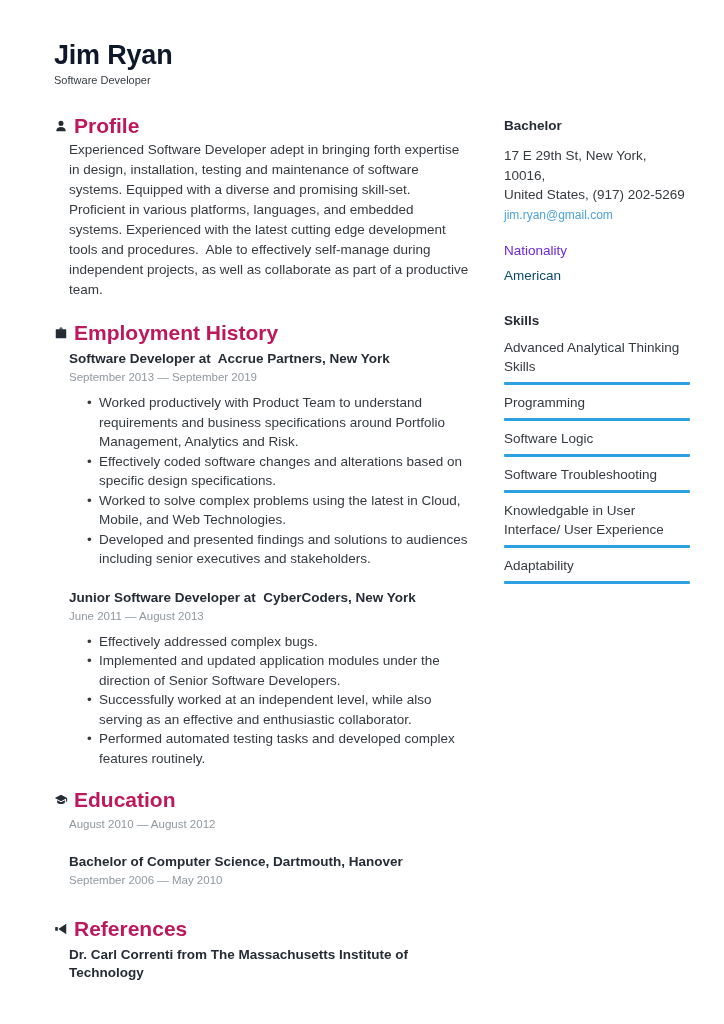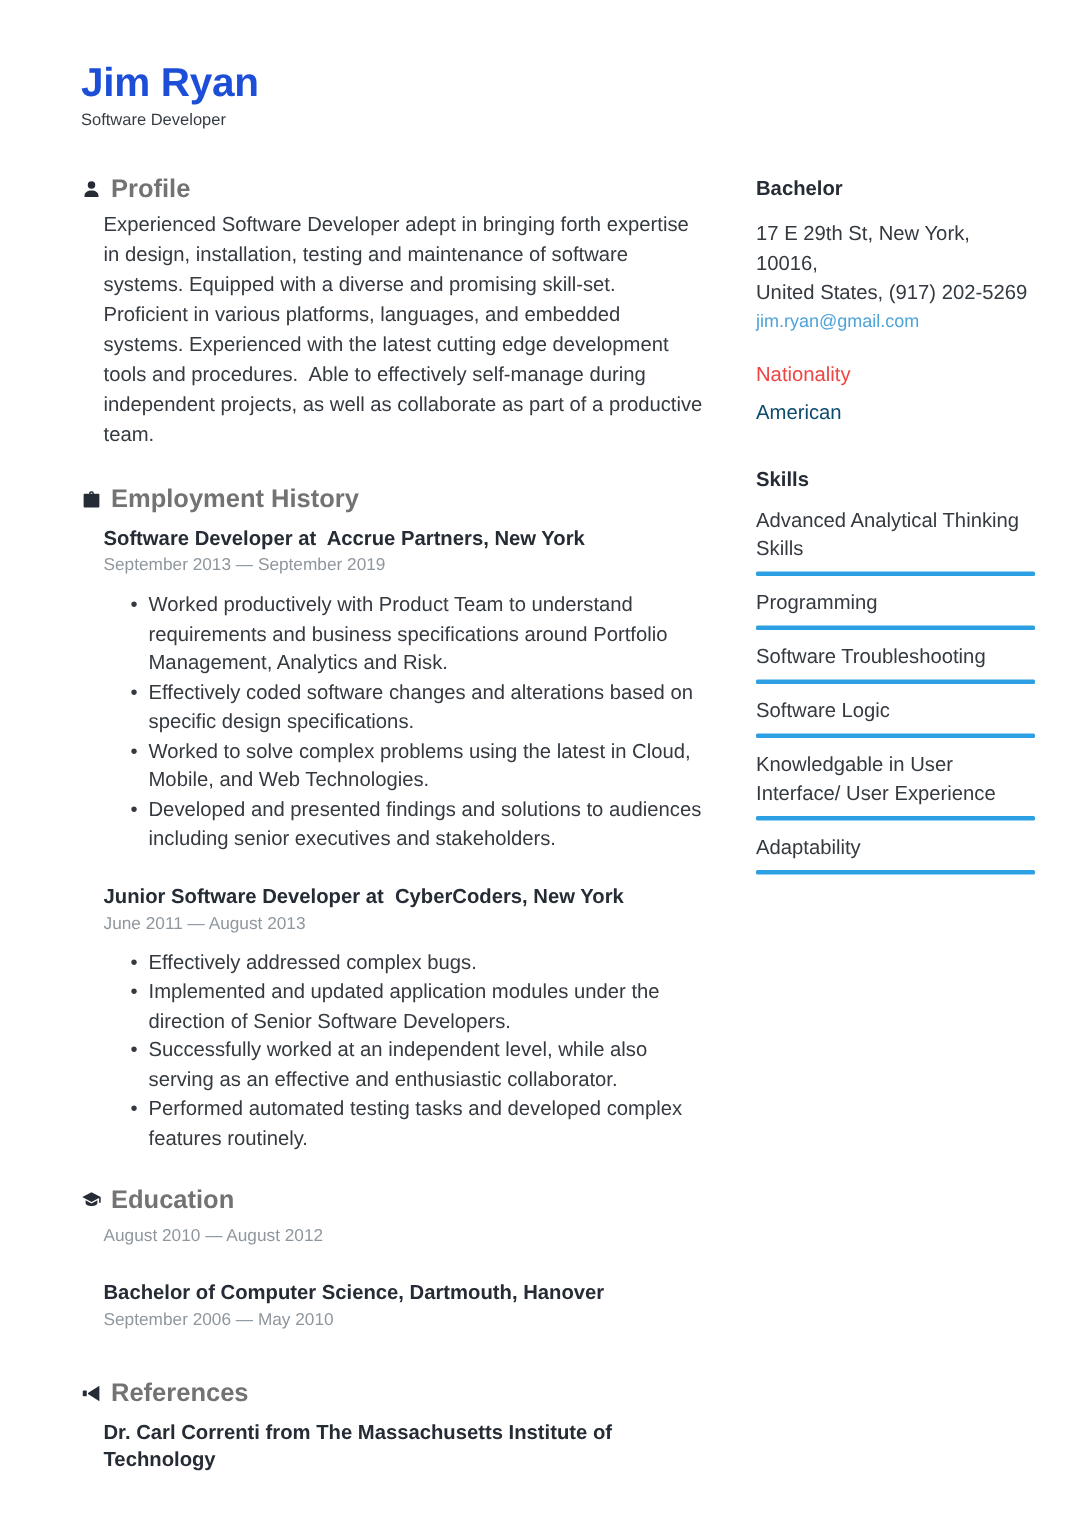--- a/index.html
+++ b/index.html
@@ -12,44 +12,44 @@
     color: #343a40;
     box-sizing: border-box;
     padding: 40px 36px 0 54px;
     overflow: hidden;
   }
 
   
   .name {
     font-size: 27px;
     font-weight: 700;
-    color: #1d4ed8;
+    color: #0f172a;
     line-height: 31px;
     letter-spacing: -0.2px;
   }
   .subtitle {
     font-size: 11px;
     color: #363c42;
     margin-top: 3px;
     line-height: 13px;
   }
 
   
   .columns { display: flex; margin-top: 28px; }
   .main { width: 417px; flex: none; }
   .sidebar { width: 186px; flex: none; margin-left: 33px; }
 
   
   .section-header { display: flex; align-items: center; gap: 6px; }
   .section-icon { width: 14px; height: 14px; flex: none; color: #262c35; }
   .section-icon svg { display: block; width: 14px; height: 14px; fill: currentColor; }
   .section-title {
-    font-size: 17px;
-    font-weight: 700;
-    color: #737373;
+    font-size: 21px;
+    font-weight: 700;
+    color: #be185d;
     line-height: 22px;
   }
   .section-body { margin-left: 15px; }
 
   .profile-section .section-body {
     margin-top: 3px;
     font-size: 13.5px;
     line-height: 20px;
     width: 401px;
     white-space: pre-wrap;
@@ -96,21 +96,21 @@
   .sb-heading {
     font-size: 13.5px;
     font-weight: 700;
     color: #262c35;
     line-height: 18px;
     margin-top: 2px;
   }
   .sb-text { font-size: 13.5px; line-height: 19.5px; color: #343a40; }
   .sb-address { margin-top: 11px; }
   .sb-email { display: inline-block; font-size: 12px; line-height: 19.5px; }
-  .sb-label { font-size: 13.5px; color: #ef4444; margin-top: 17px; line-height: 18px; }
+  .sb-label { font-size: 13.5px; color: #6d28d9; margin-top: 17px; line-height: 18px; }
   .sb-value { font-size: 13.5px; color: #0c4a6e; margin-top: 7px; line-height: 18px; }
   .sb-skills-heading { margin-top: 27px; }
   .skill { margin-top: 8px; }
   .skill-name { font-size: 13.5px; line-height: 19px; color: #343a40; }
   .skill-bar { height: 3px; background: #2d9fe3; margin-top: 6px; border-radius: 1px; }
 </style>
 </head>
 <body>
 
 <div class="page">
@@ -232,25 +232,25 @@
 
       <div class="skill">
         <div class="skill-name">Advanced Analytical Thinking Skills</div>
         <div class="skill-bar"></div>
       </div>
       <div class="skill">
         <div class="skill-name">Programming</div>
         <div class="skill-bar"></div>
       </div>
       <div class="skill">
+        <div class="skill-name">Software Logic</div>
+        <div class="skill-bar"></div>
+      </div>
+      <div class="skill">
         <div class="skill-name">Software Troubleshooting</div>
-        <div class="skill-bar"></div>
-      </div>
-      <div class="skill">
-        <div class="skill-name">Software Logic</div>
         <div class="skill-bar"></div>
       </div>
       <div class="skill">
         <div class="skill-name">Knowledgable in User Interface/ User Experience</div>
         <div class="skill-bar"></div>
       </div>
       <div class="skill">
         <div class="skill-name">Adaptability</div>
         <div class="skill-bar"></div>
       </div>

